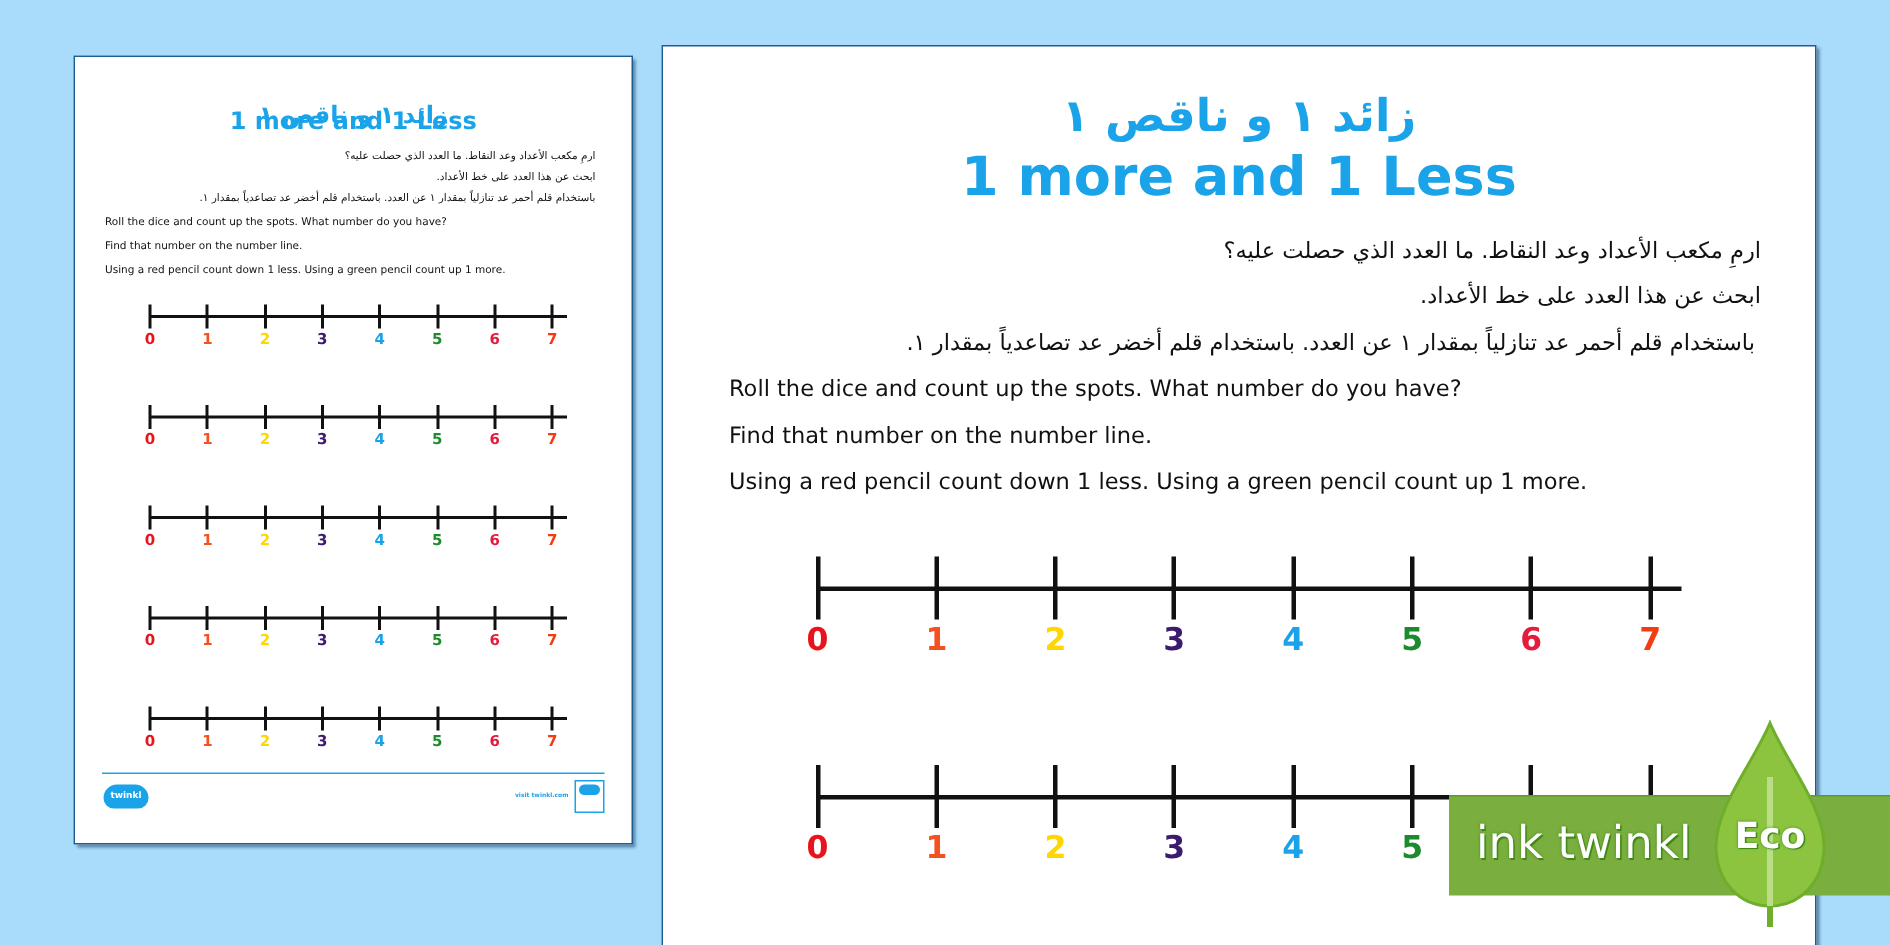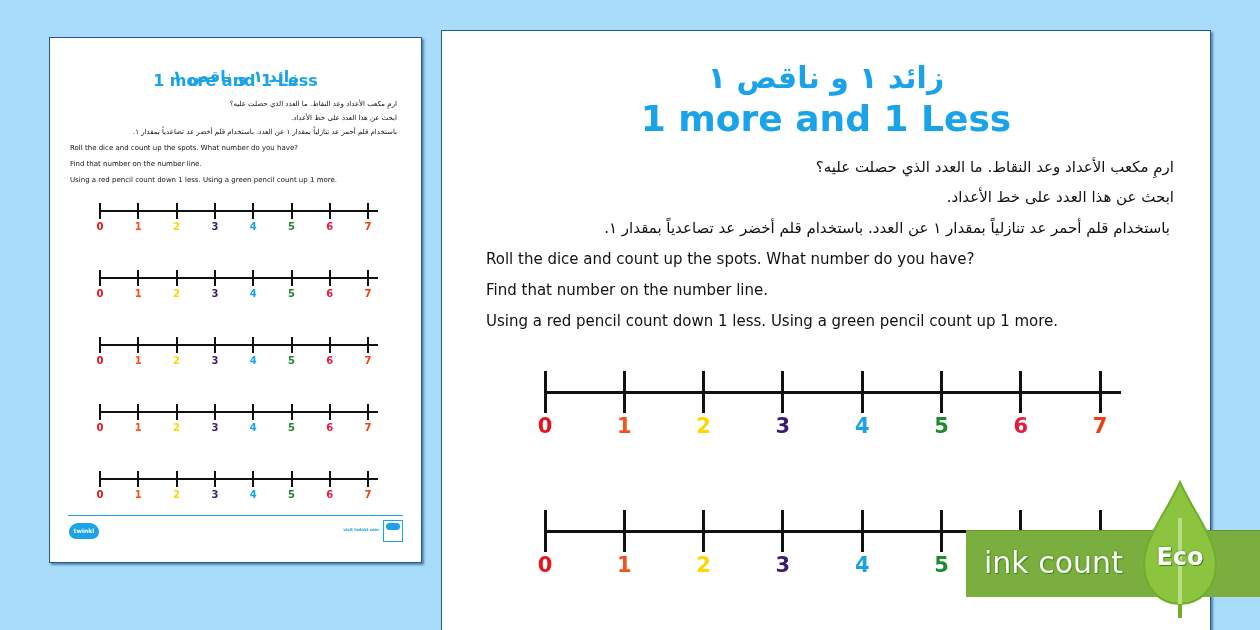--- a/index.html
+++ b/index.html
@@ -248,21 +248,21 @@
         <div class="lbl" style="left: 384.5px; width: 24px; top: 42px; font-size: 21px; line-height: 26px; color: rgb(30, 138, 46);">5</div>
         <div class="tick" style="left: 474.3px; top: 0px; width: 3px; height: 42px;"></div>
         <div class="lbl" style="left: 463.8px; width: 24px; top: 42px; font-size: 21px; line-height: 26px; color: rgb(227, 27, 60);">6</div>
         <div class="tick" style="left: 553.6px; top: 0px; width: 3px; height: 42px;"></div>
         <div class="lbl" style="left: 543.1px; width: 24px; top: 42px; font-size: 21px; line-height: 26px; color: rgb(244, 60, 18);">7</div>
       </div>
     </div>
 </div>
 
 <div id="eco-banner">
-  <div class="ink">ink count</div>
+  <div class="ink">ink twinkl</div>
 </div>
 <div id="eco-leaf">
   <svg width="80" height="140" viewBox="0 0 80 140">
     <path d="M40 2 C52 30 76 58 76 84 C76 108 60 124 40 124 C20 124 4 108 4 84 C4 58 28 30 40 2 Z" fill="#8cc43f" stroke="#6fae2a" stroke-width="2"></path>
     <rect x="38" y="38" width="4" height="100" fill="#b9de86"></rect>
     <rect x="38" y="124" width="4" height="14" fill="#6fae2a"></rect>
   </svg>
   <div class="eco">Eco</div>
 </div>
 

